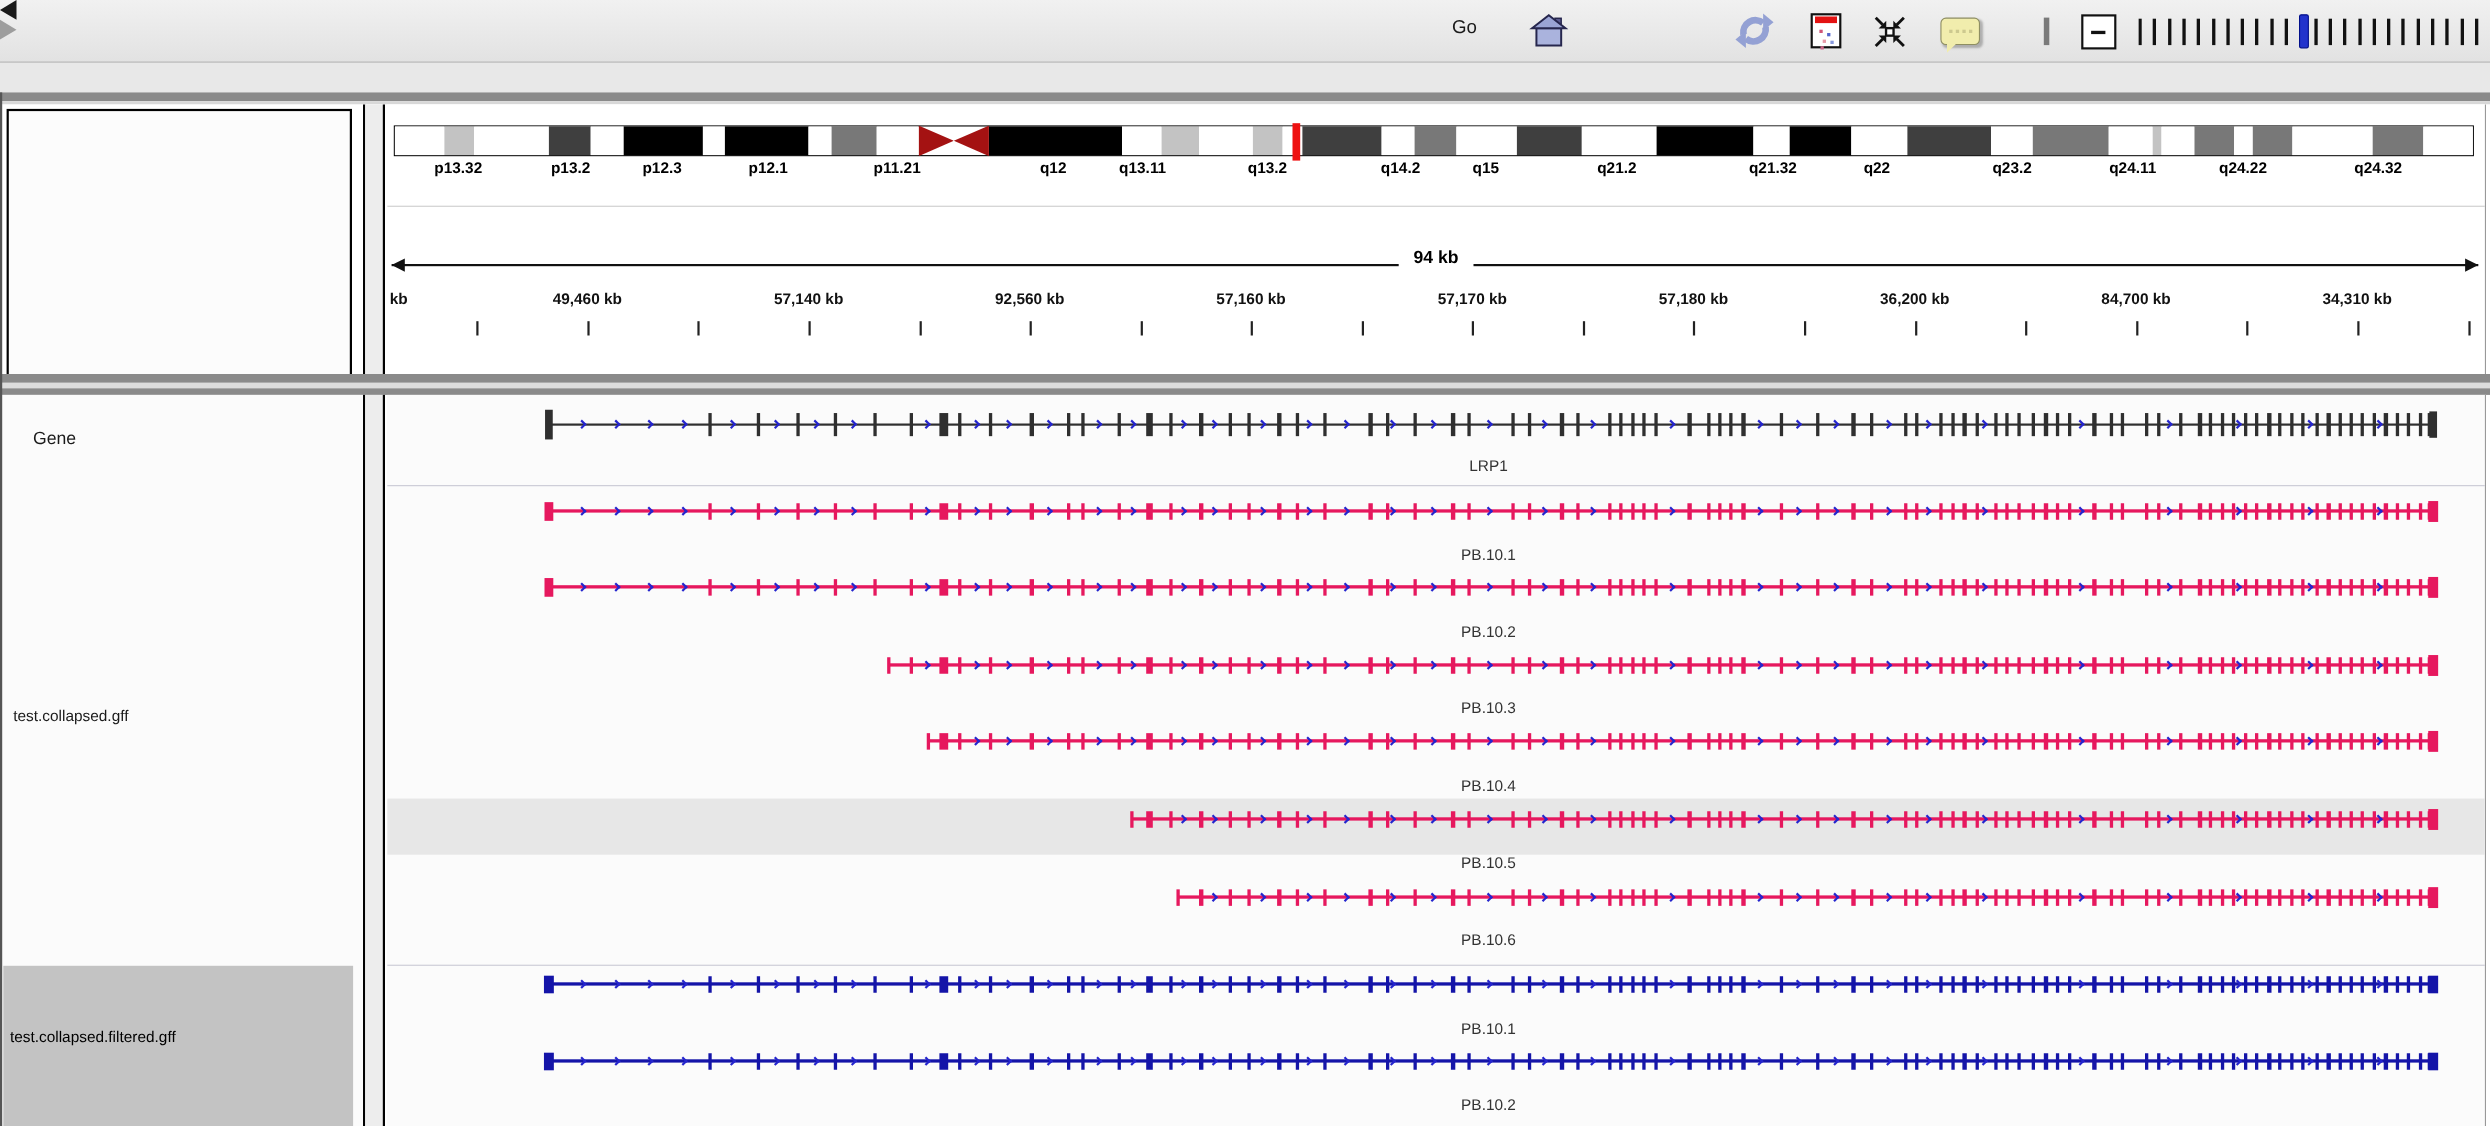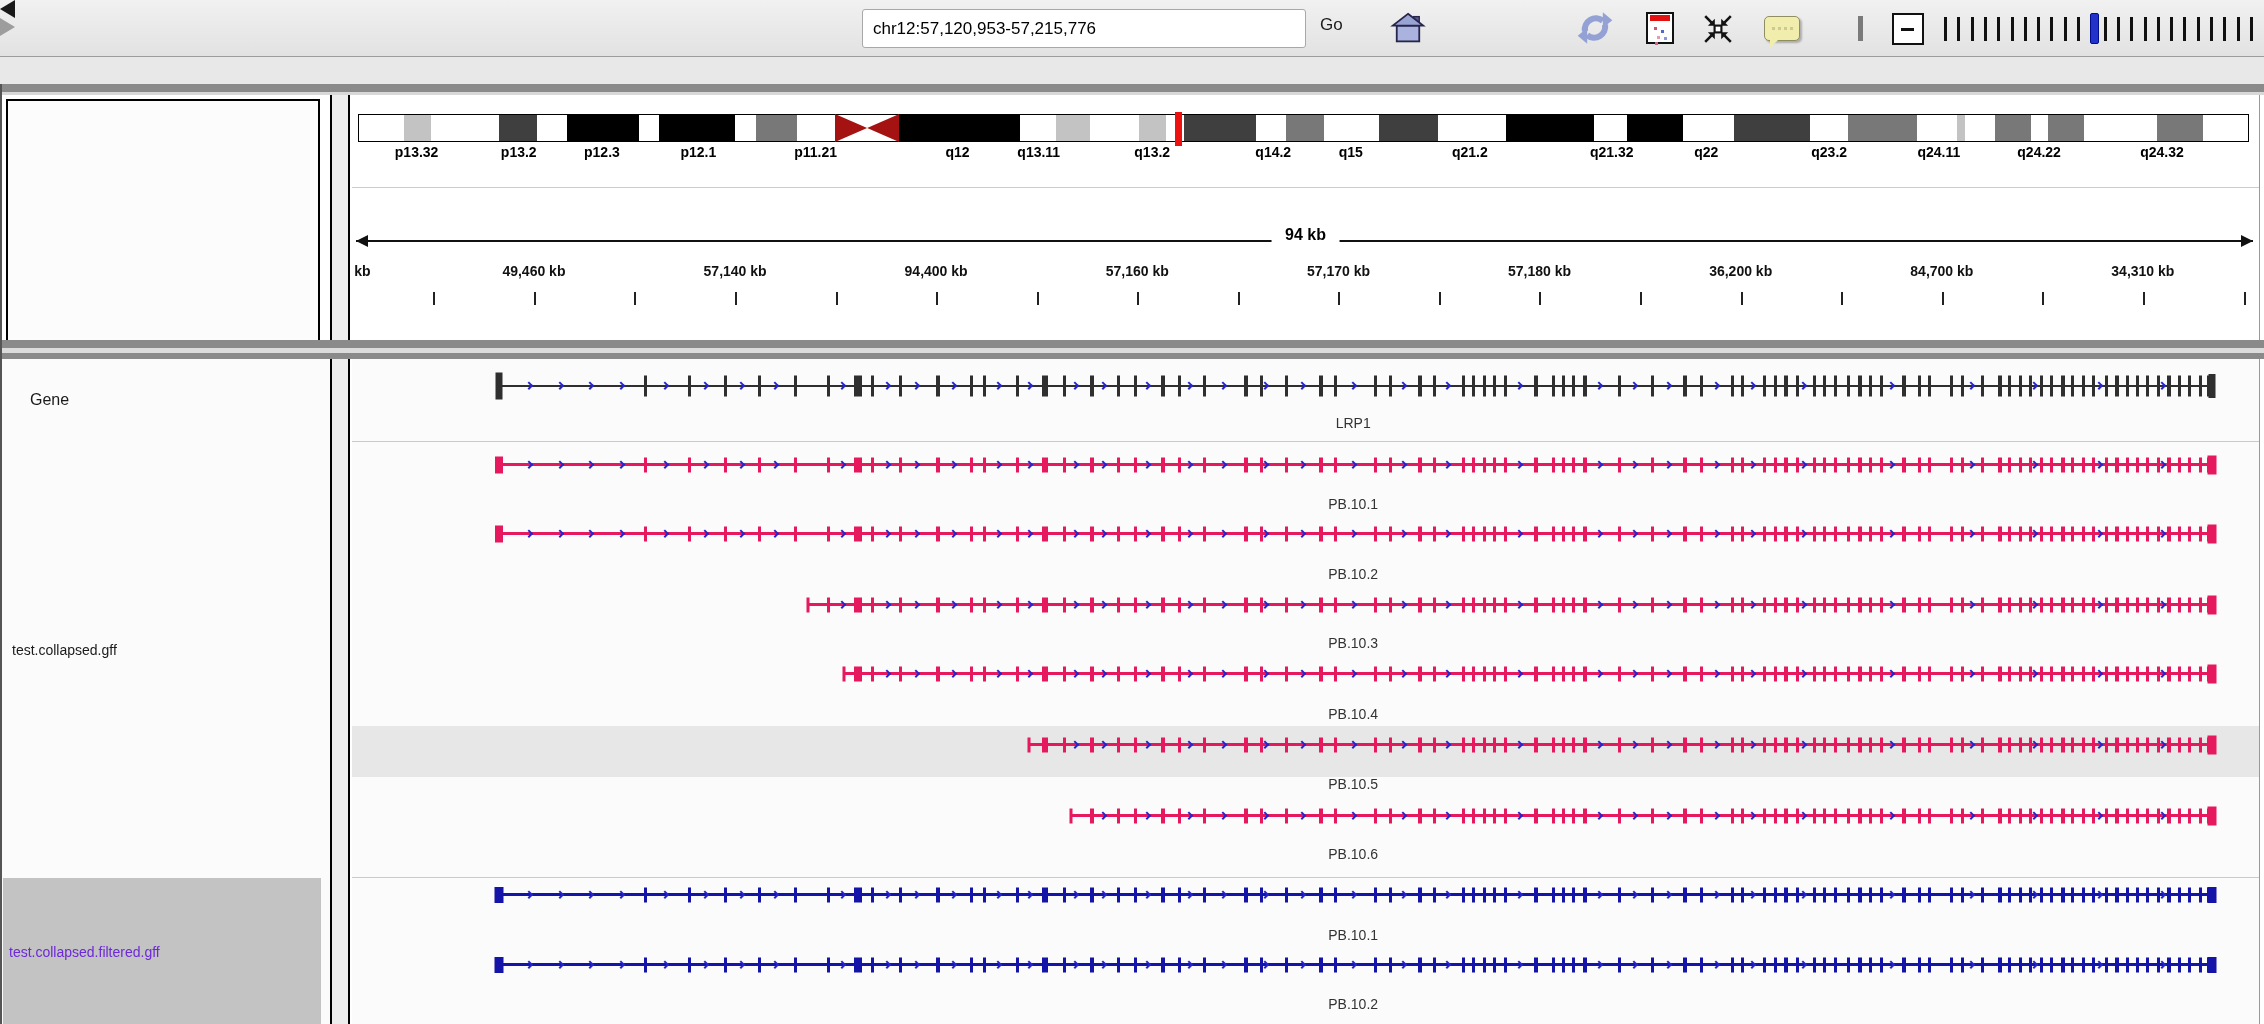--- a/index.html
+++ b/index.html
@@ -90,21 +90,21 @@
 
   
   #track-section { position:absolute; left:0; top:359px; width:2264px; height:665px; }
   #name-panel { position:absolute; left:0; top:0; width:330px; height:665px; background:#fbfbfb; }
   #track-section .vdiv-a, #track-section .vdiv-b { top:0; height:665px; }
   .attr-strip { position:absolute; left:332px; width:16px; background:#ededed; }
   #ideo-section .attr-strip, #track-section .attr-strip { top:0; height:100%; }
   #tn-gene { position:absolute; left:30px; top:32px; font-size:16px; color:#1a1a1a; }
   #tn-collapsed { position:absolute; left:12px; top:283px; font-size:14px; color:#1a1a1a; }
   #selected-name-box { position:absolute; left:3px; top:519px; width:318px; height:146px; background:#c3c3c3; }
-  #tn-filtered { position:absolute; left:6px; top:66px; font-size:14px; color:#6d28d9; }
+  #tn-filtered { position:absolute; left:6px; top:56px; font-size:14px; color:#000000; }
   #track-data { position:absolute; left:352px; top:0; width:1908px; height:665px; background:#fbfbfb;
                 border-right:1px solid #999; overflow:hidden; }
   #row-highlight { position:absolute; left:0; right:0; background:#e7e7e7; z-index:0; }
   .tsep { position:absolute; left:0; right:0; height:1px; background:#c9c9d4; z-index:0; }
   .tx { position:absolute; left:0; right:0; height:28px; z-index:1; }
   .txline { position:absolute; top:50%; }
   .gene .txline { height:2px; margin-top:-1px; }
   .pink .txline, .blue .txline { height:3px; margin-top:-2px; }
   .exon { position:absolute; top:50%; transform:translateY(-50%); }
   .gene .exon { height:21px; }
@@ -118,21 +118,20 @@
           transform:translate(-50%,-55%) rotate(45deg); background:transparent; }
   .txlabel { position:absolute; left:52.5%; transform:translateX(-50%); font-size:14px; color:#333;
              white-space:nowrap; z-index:1; }
 </style>
 </head>
 <body>
 
 <div id="app">
 
   <div id="toolbar">
-    <input id="locus-input" value="chr12:57,120,953-57,215,776" style="">
     <span id="go-btn">Go</span>
 
     <div class="tb-icon" style="left:1390px;">
       <svg width="36" height="36" viewBox="0 0 32 32">
         <rect x="21" y="5" width="5" height="8" fill="#5b5b8f" stroke="#26264d" stroke-width="1.2"></rect>
         <rect x="6" y="13" width="20" height="14" fill="#aab3dd" stroke="#26264d" stroke-width="1.6"></rect>
         <polygon points="16,2.5 29.5,13 2.5,13" fill="#9aa4d4" stroke="#26264d" stroke-width="1.6"></polygon>
       </svg>
     </div>
     <div id="icon-back"></div>
@@ -277,21 +276,21 @@
         </div>
       <div id="ideo-sep"></div>
       <div id="span-line"></div>
       <div class="ah" id="ah-left"></div>
       <div class="ah" id="ah-right"></div>
       <div id="span-label">94 kb</div>
       <div id="ruler-labels">
           <span class="rl" style="left: 0.55%;">kb</span>
           <span class="rl" style="left: 9.54%;">49,460 kb</span>
           <span class="rl" style="left: 20.09%;">57,140 kb</span>
-          <span class="rl" style="left: 30.63%;">94,400 kb</span>
+          <span class="rl" style="left: 30.63%;">92,560 kb</span>
           <span class="rl" style="left: 41.18%;">57,160 kb</span>
           <span class="rl" style="left: 51.73%;">57,170 kb</span>
           <span class="rl" style="left: 62.27%;">57,180 kb</span>
           <span class="rl" style="left: 72.82%;">36,200 kb</span>
           <span class="rl" style="left: 83.37%;">84,700 kb</span>
           <span class="rl" style="left: 93.91%;">34,310 kb</span>
         </div>
       <div id="ruler-ticks">
           <div class="rt" style="left: 4.27%;"></div>
           <div class="rt" style="left: 9.54%;"></div>

